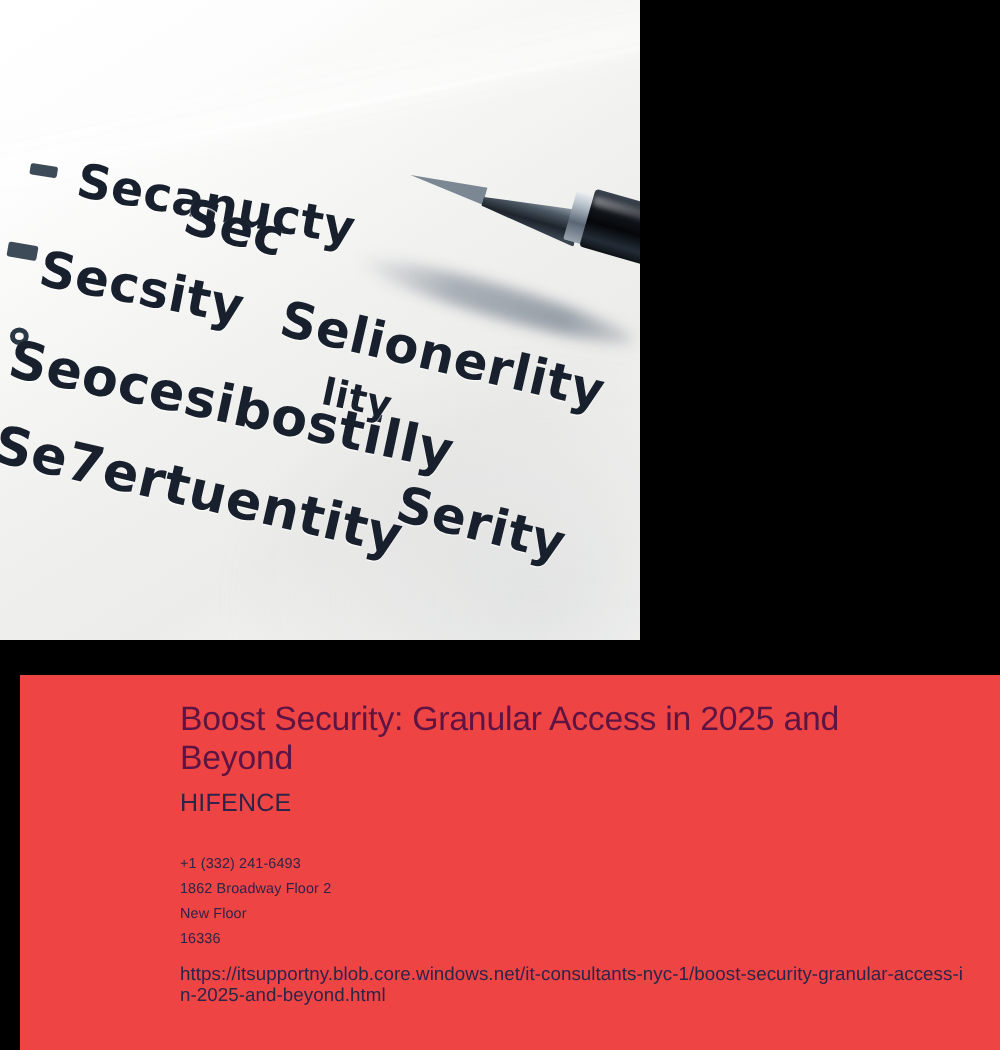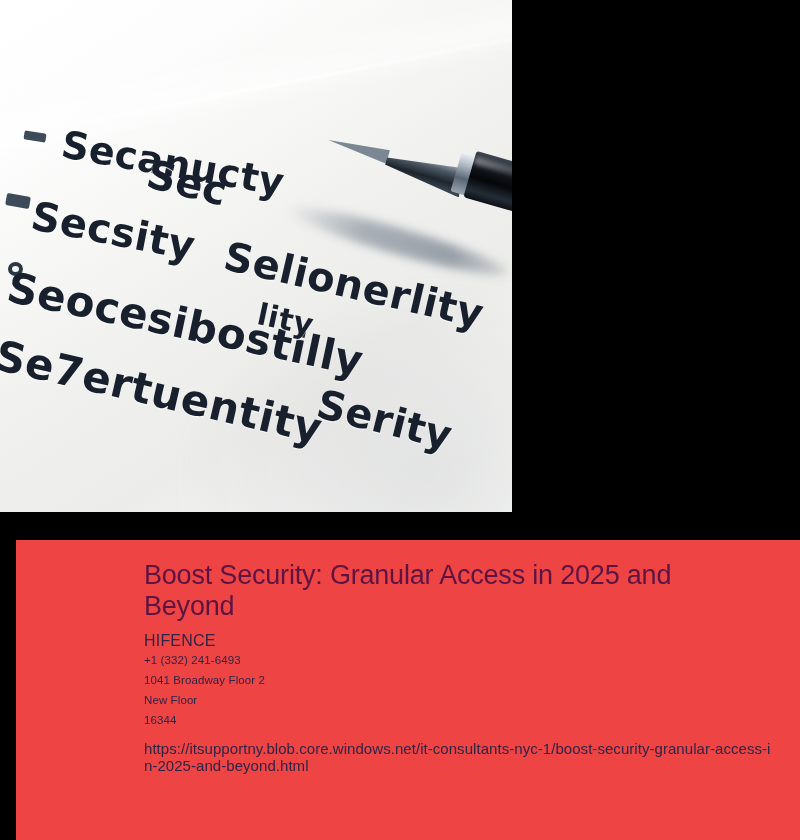--- a/index.html
+++ b/index.html
@@ -215,26 +215,27 @@
     font-size: 27px;
     font-weight: 400;
     line-height: 1.16;
     color: #5d1443;
     letter-spacing: -0.2px;
     max-width: 600px;
   }
   #brand-name {
     margin: 9px 0 0 0;
     font-family: "Liberation Sans", sans-serif;
-    font-size: 16px;
+    font-size: 20px;
     font-weight: 400;
     color: #2e2447;
     letter-spacing: 0.2px;
   }
   #contact-block {
+    margin-top: 26px;
   }
   .contact-line {
     font-family: "Liberation Sans", sans-serif;
     font-size: 11.5px;
     color: #2e2447;
     line-height: 20px;
     letter-spacing: 0.1px;
   }
   #source-url {
     margin-top: 10px;
@@ -287,22 +288,22 @@
 
   <div id="content">
     <div id="content-inner">
 
       <h1 id="article-title">Boost Security: Granular Access in 2025 and Beyond</h1>
 
       <div id="brand-name">HIFENCE</div>
 
       <div id="contact-block">
         <div class="contact-line">+1 (332) 241-6493</div>
-        <div class="contact-line">1041 Broadway Floor 2</div>
+        <div class="contact-line">1862 Broadway Floor 2</div>
         <div class="contact-line">New Floor</div>
-        <div class="contact-line">16344</div>
+        <div class="contact-line">16336</div>
       </div>
 
       <div id="source-url">https://itsupportny.blob.core.windows.net/it-consultants-nyc-1/boost-security-granular-access-in-2025-and-beyond.html</div>
     </div>
   </div>
 
 </div>
 
 </body></html>

